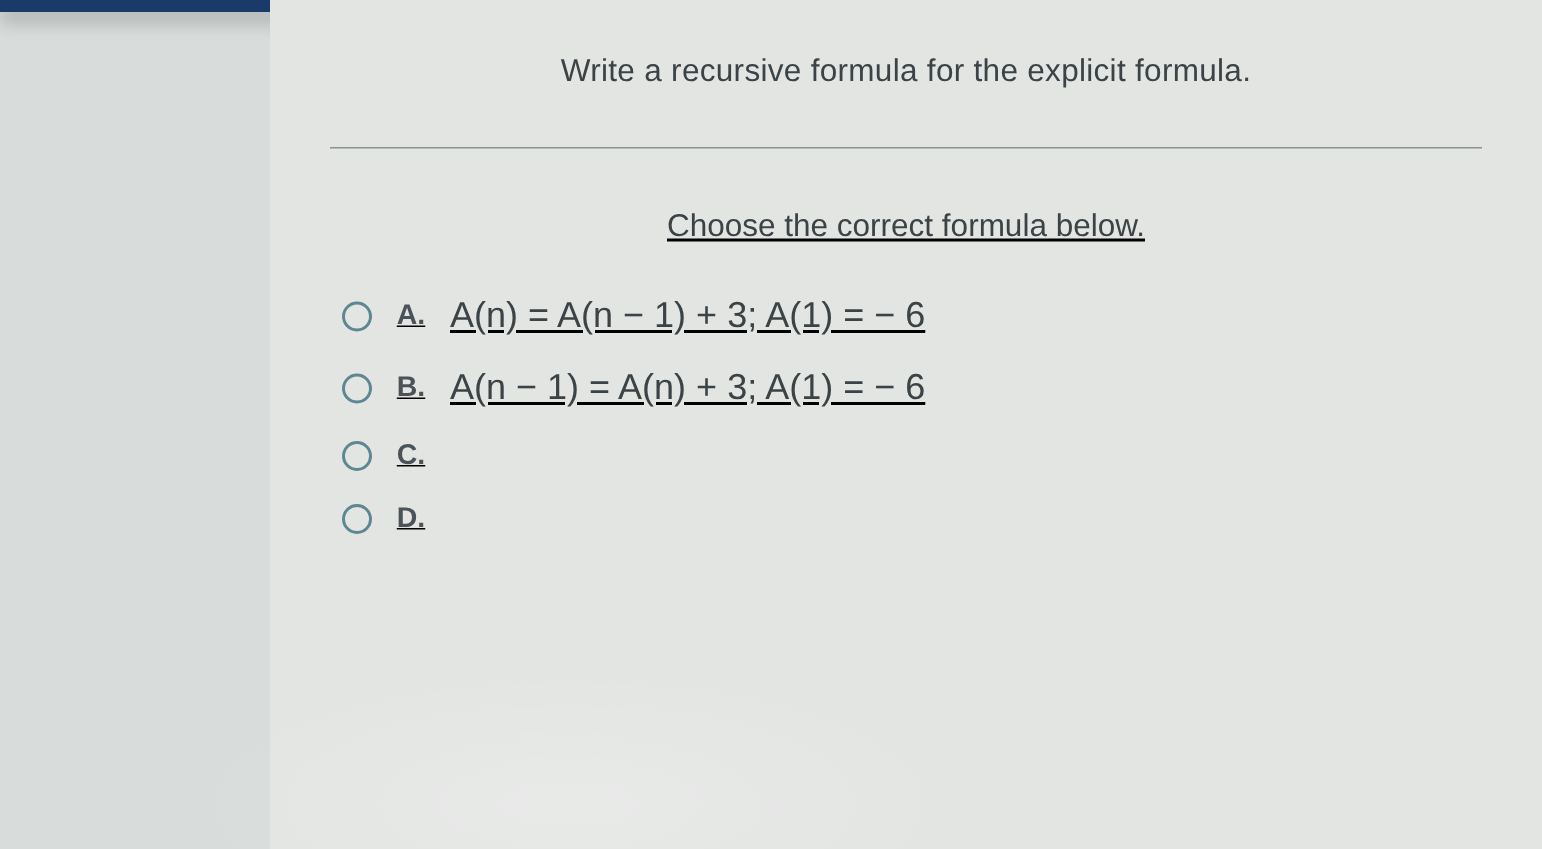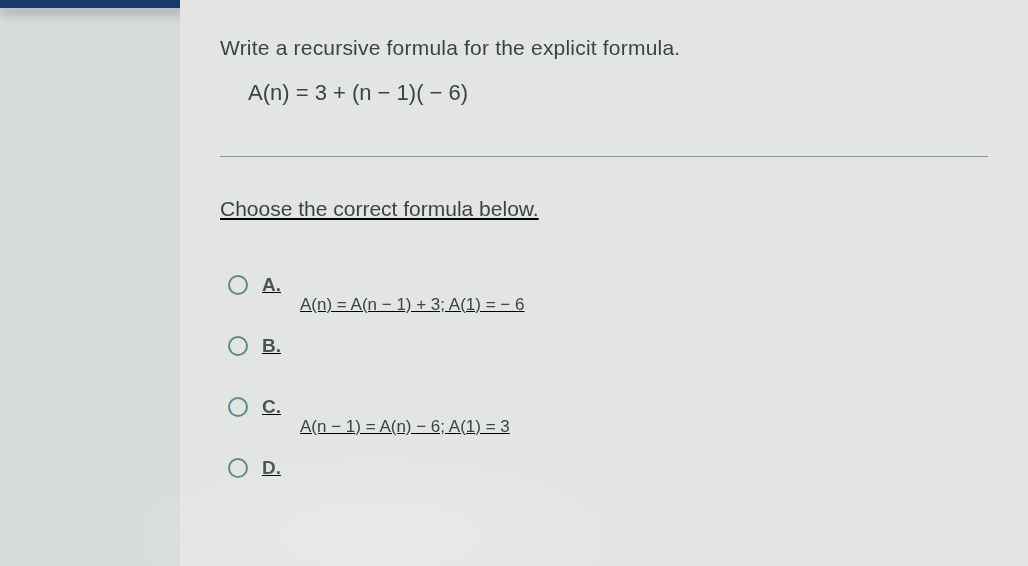--- a/index.html
+++ b/index.html
@@ -1,15 +1,15 @@
 <!DOCTYPE html>
 <html><head>
   <meta charset="utf-8">
   <style>
-    * { margin: 0; padding: 0; box-sizing: border-box; }
+    * { margin: 0; padding: 0; box-sizing: border-box; text-align: center; }
     body {
       width: 1028px;
       height: 566px;
       background: #d8dcdb;
       font-family: Arial, Helvetica, sans-serif;
       position: relative;
       overflow: hidden;
     }
     .content-area {
       position: absolute;
@@ -75,68 +75,66 @@
       flex-shrink: 0;
       background: transparent;
     }
     .option-letter {
       font-size: 19px;
       font-weight: bold;
       color: #4a5458;
       min-width: 24px;
     }
     .option-text {
-      font-size: 17px;
+      font-size: 24px;
       color: #3b4346;
-      margin-top: 40px;
     }
     .screen-glare {
       position: absolute;
       bottom: -60px;
       left: 120px;
       width: 520px;
       height: 180px;
       background: radial-gradient(ellipse at center, rgba(255,255,255,0.2) 0%, rgba(255,255,255,0) 70%);
       pointer-events: none;
     }
   </style>
 </head>
 <body>
 
 <div class="top-bar"></div>
 
 <div class="content-area">
 
   <div class="question-block">
     <div class="question-text">Write a recursive formula for the explicit formula.</div>
-    <div class="formula">A(n) = 3 + (n − 1)( − 6)</div>
   </div>
 
   <hr class="divider">
 
   <div class="answer-block">
     <div class="instruction">Choose the correct formula below.</div>
 
     <div class="options">
 
       <div class="option-row">
         <span class="radio"></span>
         <span class="option-letter">A.</span>
         <span class="option-text">A(n) = A(n − 1) + 3; A(1) = − 6</span>
       </div>
 
       <div class="option-row">
         <span class="radio"></span>
         <span class="option-letter">B.</span>
+        <span class="option-text">A(n − 1) = A(n) + 3; A(1) = − 6</span>
       </div>
 
       <div class="option-row">
         <span class="radio"></span>
         <span class="option-letter">C.</span>
-        <span class="option-text">A(n − 1) = A(n) − 6; A(1) = 3</span>
       </div>
 
       <div class="option-row">
         <span class="radio"></span>
         <span class="option-letter">D.</span>
       </div>
 
     </div>
   </div>
 

